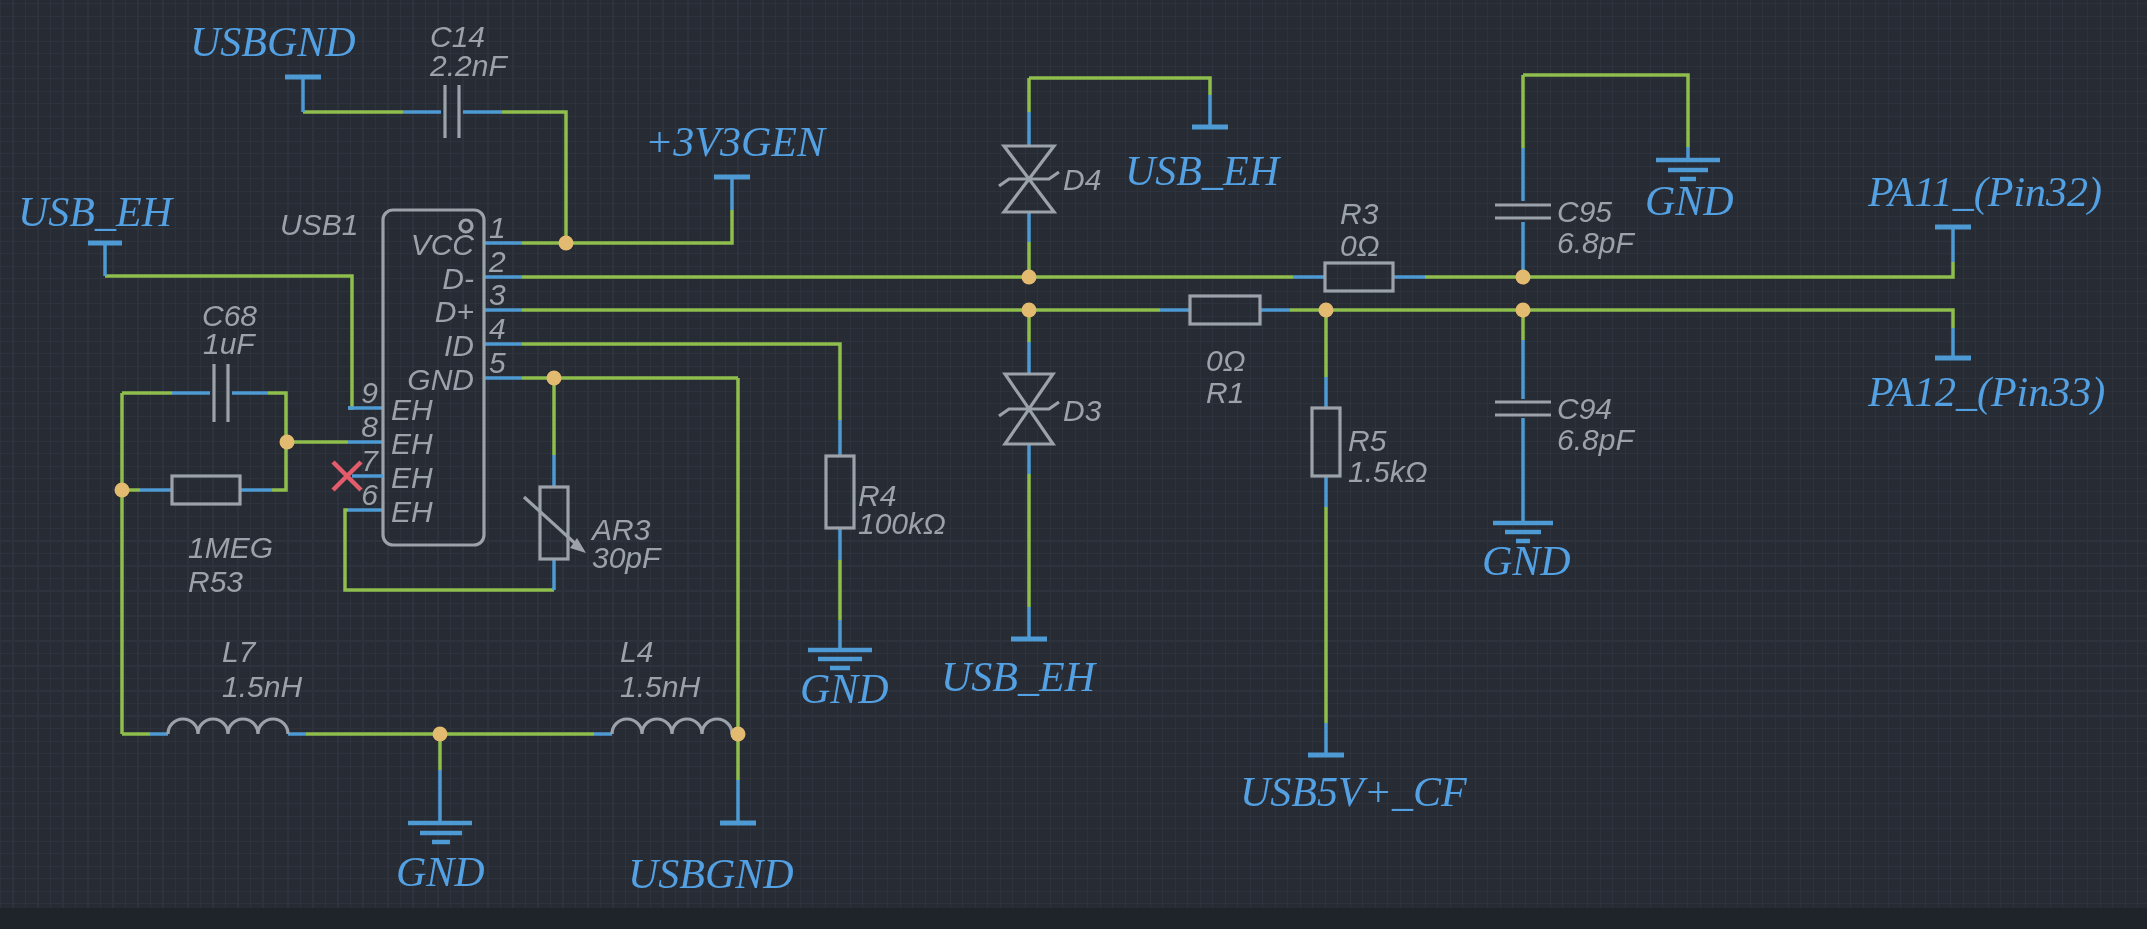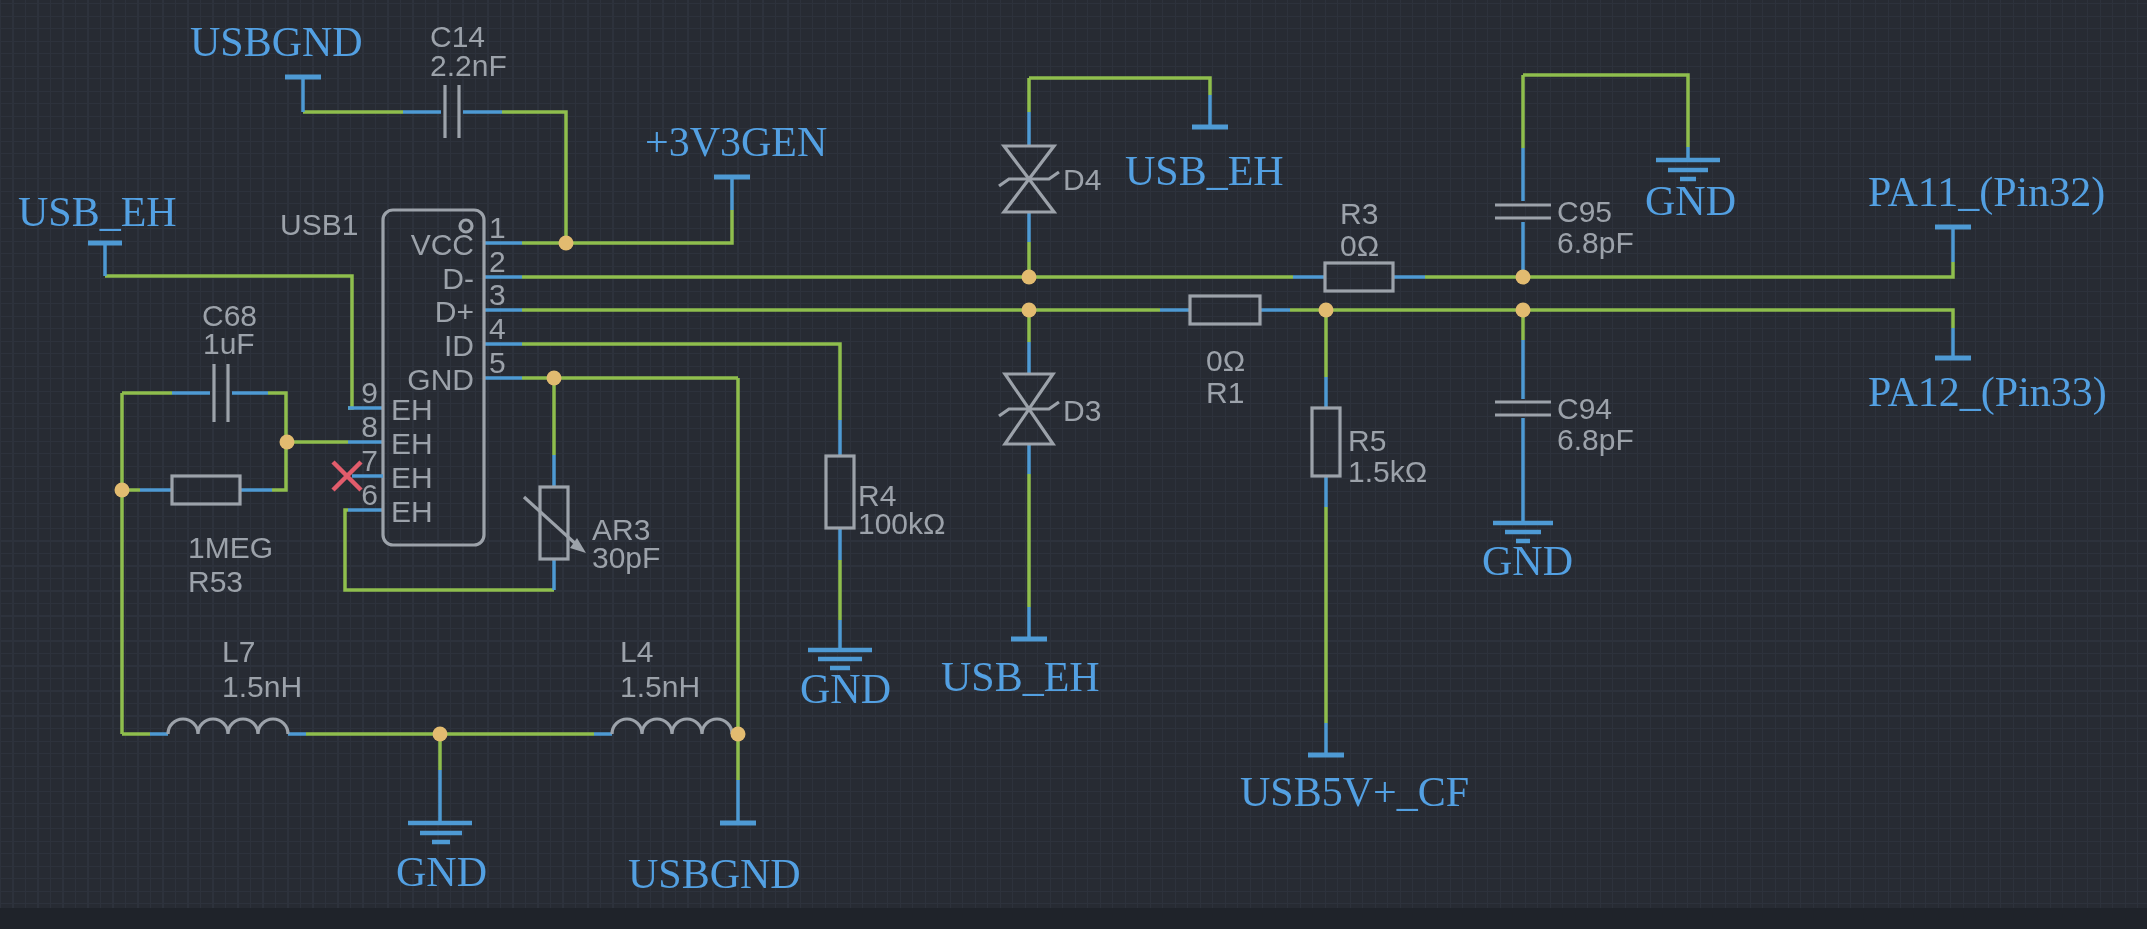--- a/index.html
+++ b/index.html
@@ -1,17 +1,17 @@
 <!DOCTYPE html>
 <html><head>
 <meta charset="utf-8">
 <style>
   html,body{margin:0;padding:0;background:#272B33;}
   .canvas{position:relative;width:2147px;height:929px;overflow:hidden;background:#272B33;
-          font-family:"Liberation Sans",sans-serif;}
+          font-family:"Liberation Sans",sans-serif;font-style:italic;}
   .grid{position:absolute;inset:0;
         background-image:
           repeating-linear-gradient(0deg,#2D323C 0 1px,transparent 1px 12.5px),
           repeating-linear-gradient(90deg,#2D323C 0 1px,transparent 1px 12.5px);}
   .bottom-strip{position:absolute;left:0;right:0;bottom:0;height:21px;background:#1F232A;}
   svg{position:absolute;inset:0;}
   .net{font-family:"Liberation Serif",serif;font-size:42px;fill:#53A0E2;}
   .cmp{font-family:"Liberation Sans",sans-serif;font-size:30px;fill:#9CA2AA;}
   .pin{font-family:"Liberation Sans",sans-serif;font-size:30px;fill:#9CA2AA;}
   .wg{stroke:#8FBE4D;stroke-width:3.5;fill:none;}

